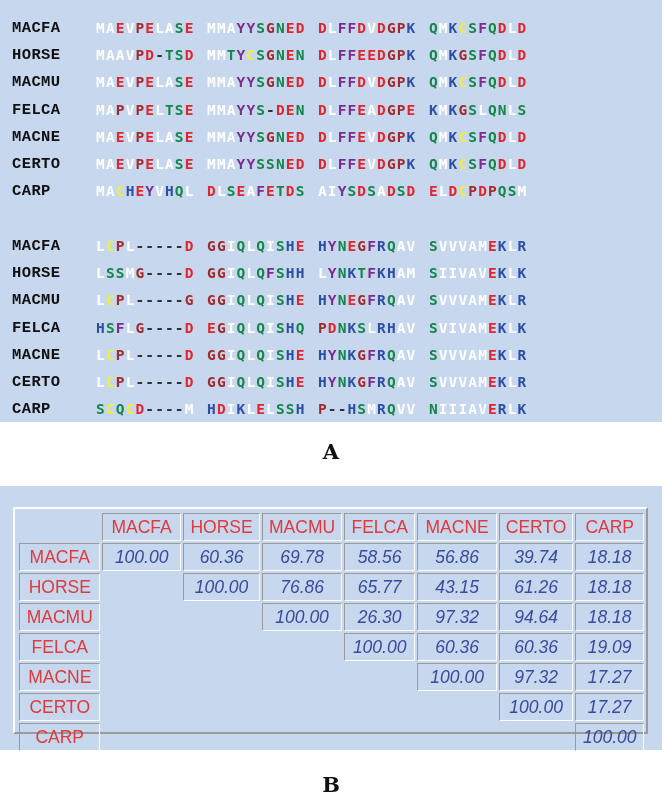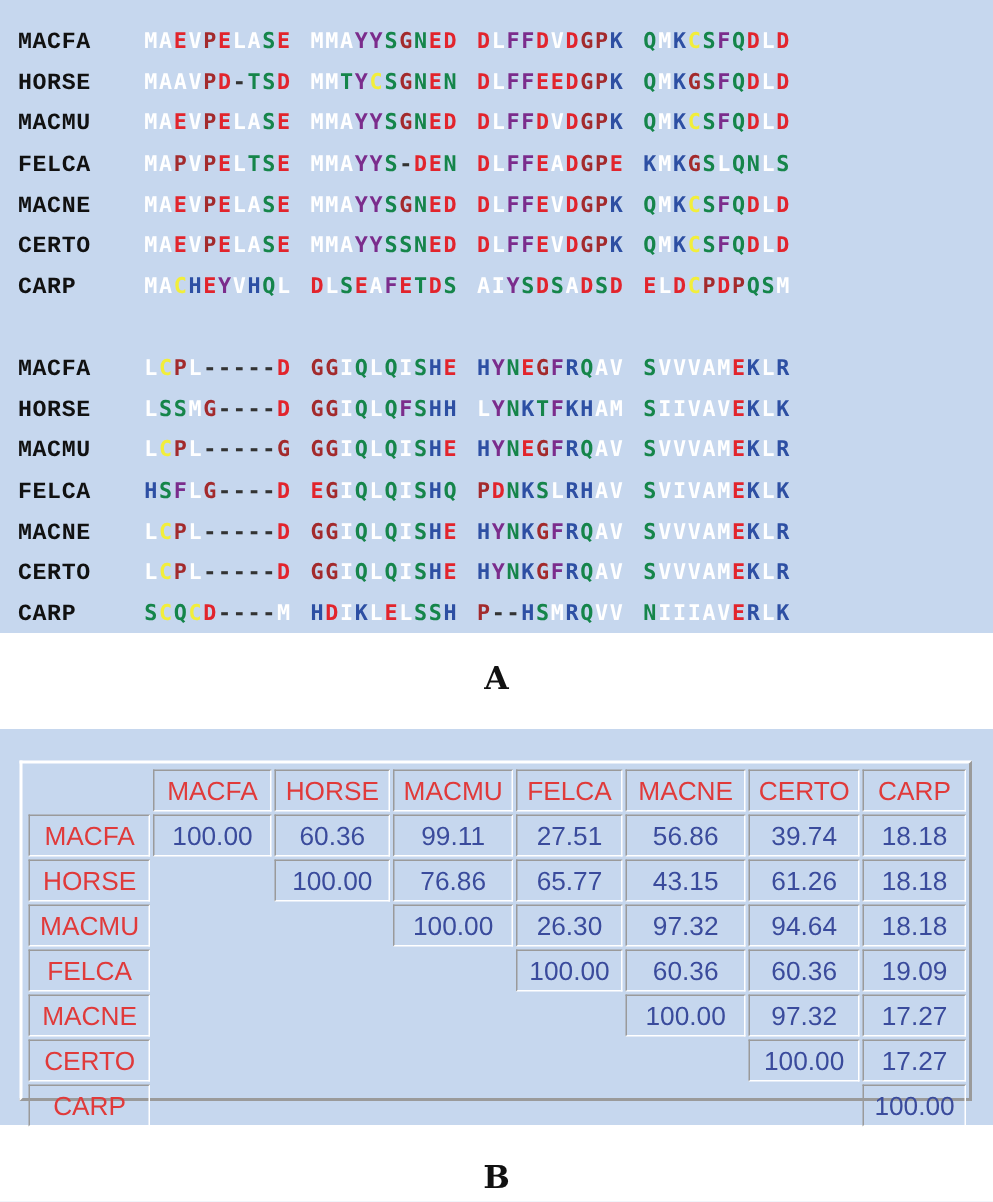--- a/index.html
+++ b/index.html
@@ -60,21 +60,21 @@
     height: 28px; padding: 0 3px; text-align: center; white-space: nowrap;
   }
   td.hdr {
     color: #e03a3a;
     border-top: 1px solid #9a9a9a; border-left: 1px solid #9a9a9a;
     border-right: 1px solid #ffffff; border-bottom: 1px solid #ffffff;
   }
   td.val {
     color: #3a4b9c;
     border-top: 1px solid #9a9a9a; border-left: 1px solid #9a9a9a;
-    border-right: 1px solid #ffffff; border-bottom: 1px solid #ffffff;
+    border-right: 1px solid #ffffff; border-bottom: 1px solid #ffffff; font-style: italic;
   }
   td.empty { border: 1px solid transparent; }
   td.w0 { width: 82px; }
   td.w1 { width: 79px; }
   td.w2 { width: 78px; }
   td.w3 { width: 80px; }
   td.w4 { width: 72px; }
   td.w5 { width: 80px; }
   td.w6 { width: 75px; }
   td.w7 { width: 69px; }
@@ -116,22 +116,22 @@
             <td class="hdr w3">MACMU</td>
             <td class="hdr w4">FELCA</td>
             <td class="hdr w5">MACNE</td>
             <td class="hdr w6">CERTO</td>
             <td class="hdr w7">CARP</td>
           </tr>
           <tr>
             <td class="hdr w0">MACFA</td>
             <td class="val w1">100.00</td>
             <td class="val w2">60.36</td>
-            <td class="val w3">99.11</td>
-            <td class="val w4">27.51</td>
+            <td class="val w3">69.78</td>
+            <td class="val w4">58.56</td>
             <td class="val w5">56.86</td>
             <td class="val w6">39.74</td>
             <td class="val w7">18.18</td>
           </tr>
           <tr>
             <td class="hdr w0">HORSE</td>
             <td class="empty w1"></td>
             <td class="val w2">100.00</td>
             <td class="val w3">76.86</td>
             <td class="val w4">65.77</td>

